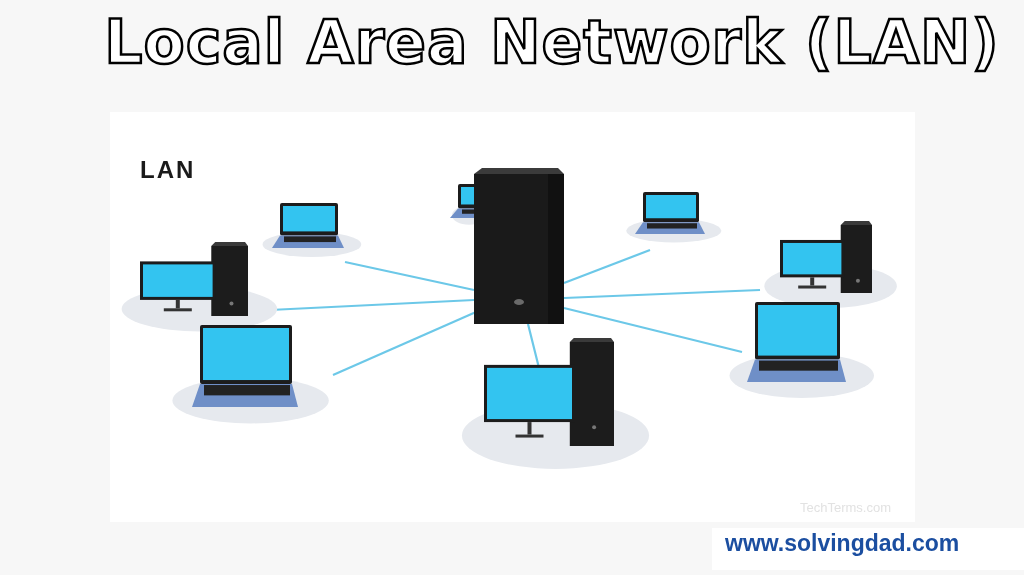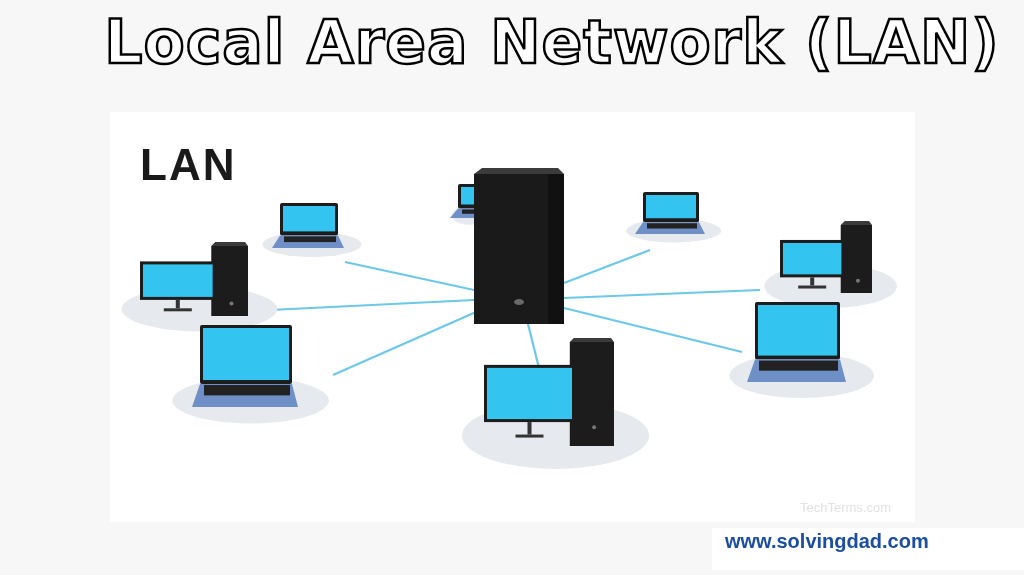--- a/index.html
+++ b/index.html
@@ -4,24 +4,24 @@
 <style>
   html, body { margin: 0; padding: 0; }
   body { width: 1024px; height: 575px; background: #f7f7f7; position: relative; overflow: hidden; font-family: "DejaVu Sans", sans-serif; }
   .title {
     position: absolute; left: 0; top: 2px; width: 1024px; text-align: center;
     font-family: "DejaVu Sans", sans-serif; font-weight: bold; font-size: 60px; letter-spacing: 1px;
     color: #ffffff; -webkit-text-stroke: 2.5px #000; line-height: 80px; padding-left: 40px;
   }
   .panel { position: absolute; left: 110px; top: 112px; width: 805px; height: 410px; background: #ffffff; }
   svg { position: absolute; left: 0; top: 0; }
-  .lan-label { position: absolute; left: 140px; top: 140px; font-family: "Liberation Sans", sans-serif; font-weight: bold; font-size: 44px; color: #1a1a1a; letter-spacing: 2px; }
+  .lan-label { position: absolute; left: 140px; top: 156px; font-family: "Liberation Sans", sans-serif; font-weight: bold; font-size: 24px; color: #1a1a1a; letter-spacing: 2px; }
   .watermark { position: absolute; left: 800px; top: 500px; font-size: 13px; color: #e2e2e2; font-family: "Liberation Sans", sans-serif; }
   .footer { position: absolute; left: 712px; top: 528px; width: 312px; height: 42px; background: #ffffff; }
-  .url { position: absolute; left: 725px; top: 530px; font-family: "Liberation Sans", sans-serif; font-weight: bold; font-size: 20px; color: #1b4ea0; }
+  .url { position: absolute; left: 725px; top: 530px; font-family: "Liberation Sans", sans-serif; font-weight: bold; font-size: 23px; color: #1b4ea0; }
 </style>
 </head>
 <body>
 
 <div class="title">Local Area Network (LAN)</div>
 
 <div class="panel"></div>
 
 <svg id="diagram" width="1024" height="575">
     <g>

